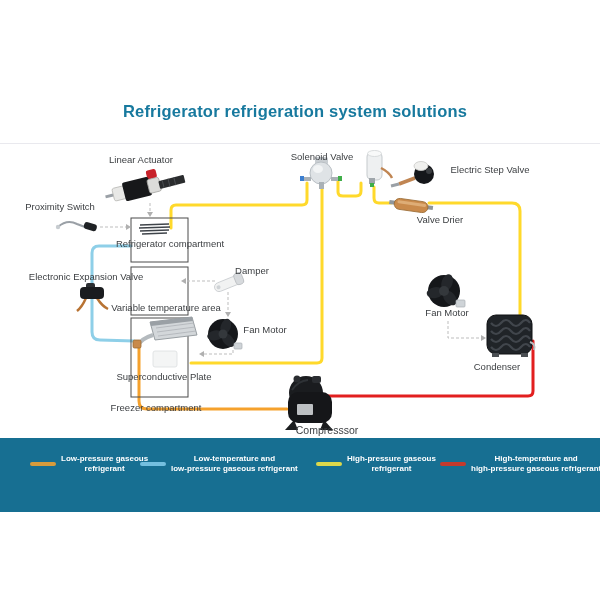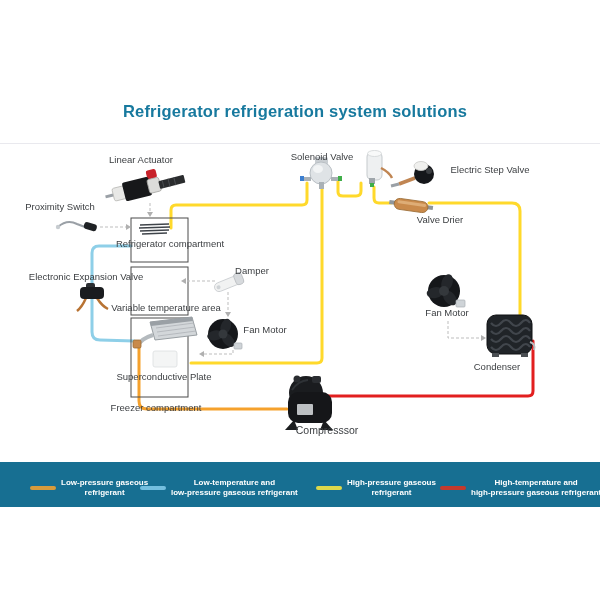--- a/index.html
+++ b/index.html
@@ -4,21 +4,21 @@
 <style>
   html,body{margin:0;padding:0;background:#fff;}
   #stage{position:relative;width:600px;height:600px;background:#ffffff;overflow:hidden;
          font-family:Liberation Sans, sans-serif;}
   .title{position:absolute;left:295px;top:102px;transform:translateX(-50%);
          font-size:16.5px;font-weight:bold;color:#17799e;white-space:nowrap;letter-spacing:0.2px;}
   .divider{position:absolute;left:0;top:143px;width:600px;height:1px;background:#e9e9ee;}
   svg.layer{position:absolute;left:0;top:0;}
   .lbl{position:absolute;transform:translateX(-50%);font-size:9.5px;color:#3b3e41;
        white-space:nowrap;text-align:center;}
-  .legend{position:absolute;left:0;top:462px;width:600px;height:45px;background:#176f92;}
+  .legend{position:absolute;left:0;top:438px;width:600px;height:74px;background:#176f92;}
   .legend-item{position:absolute;display:flex;align-items:center;gap:5px;}
   .legend-text{color:#ffffff;font-size:8px;font-weight:bold;line-height:1.25;text-align:center;white-space:nowrap;}
   .swatch{display:block;}
 </style>
 </head>
 <body>
 
 <div id="stage">
 
   <div class="title">Refrigerator refrigeration system solutions</div>

